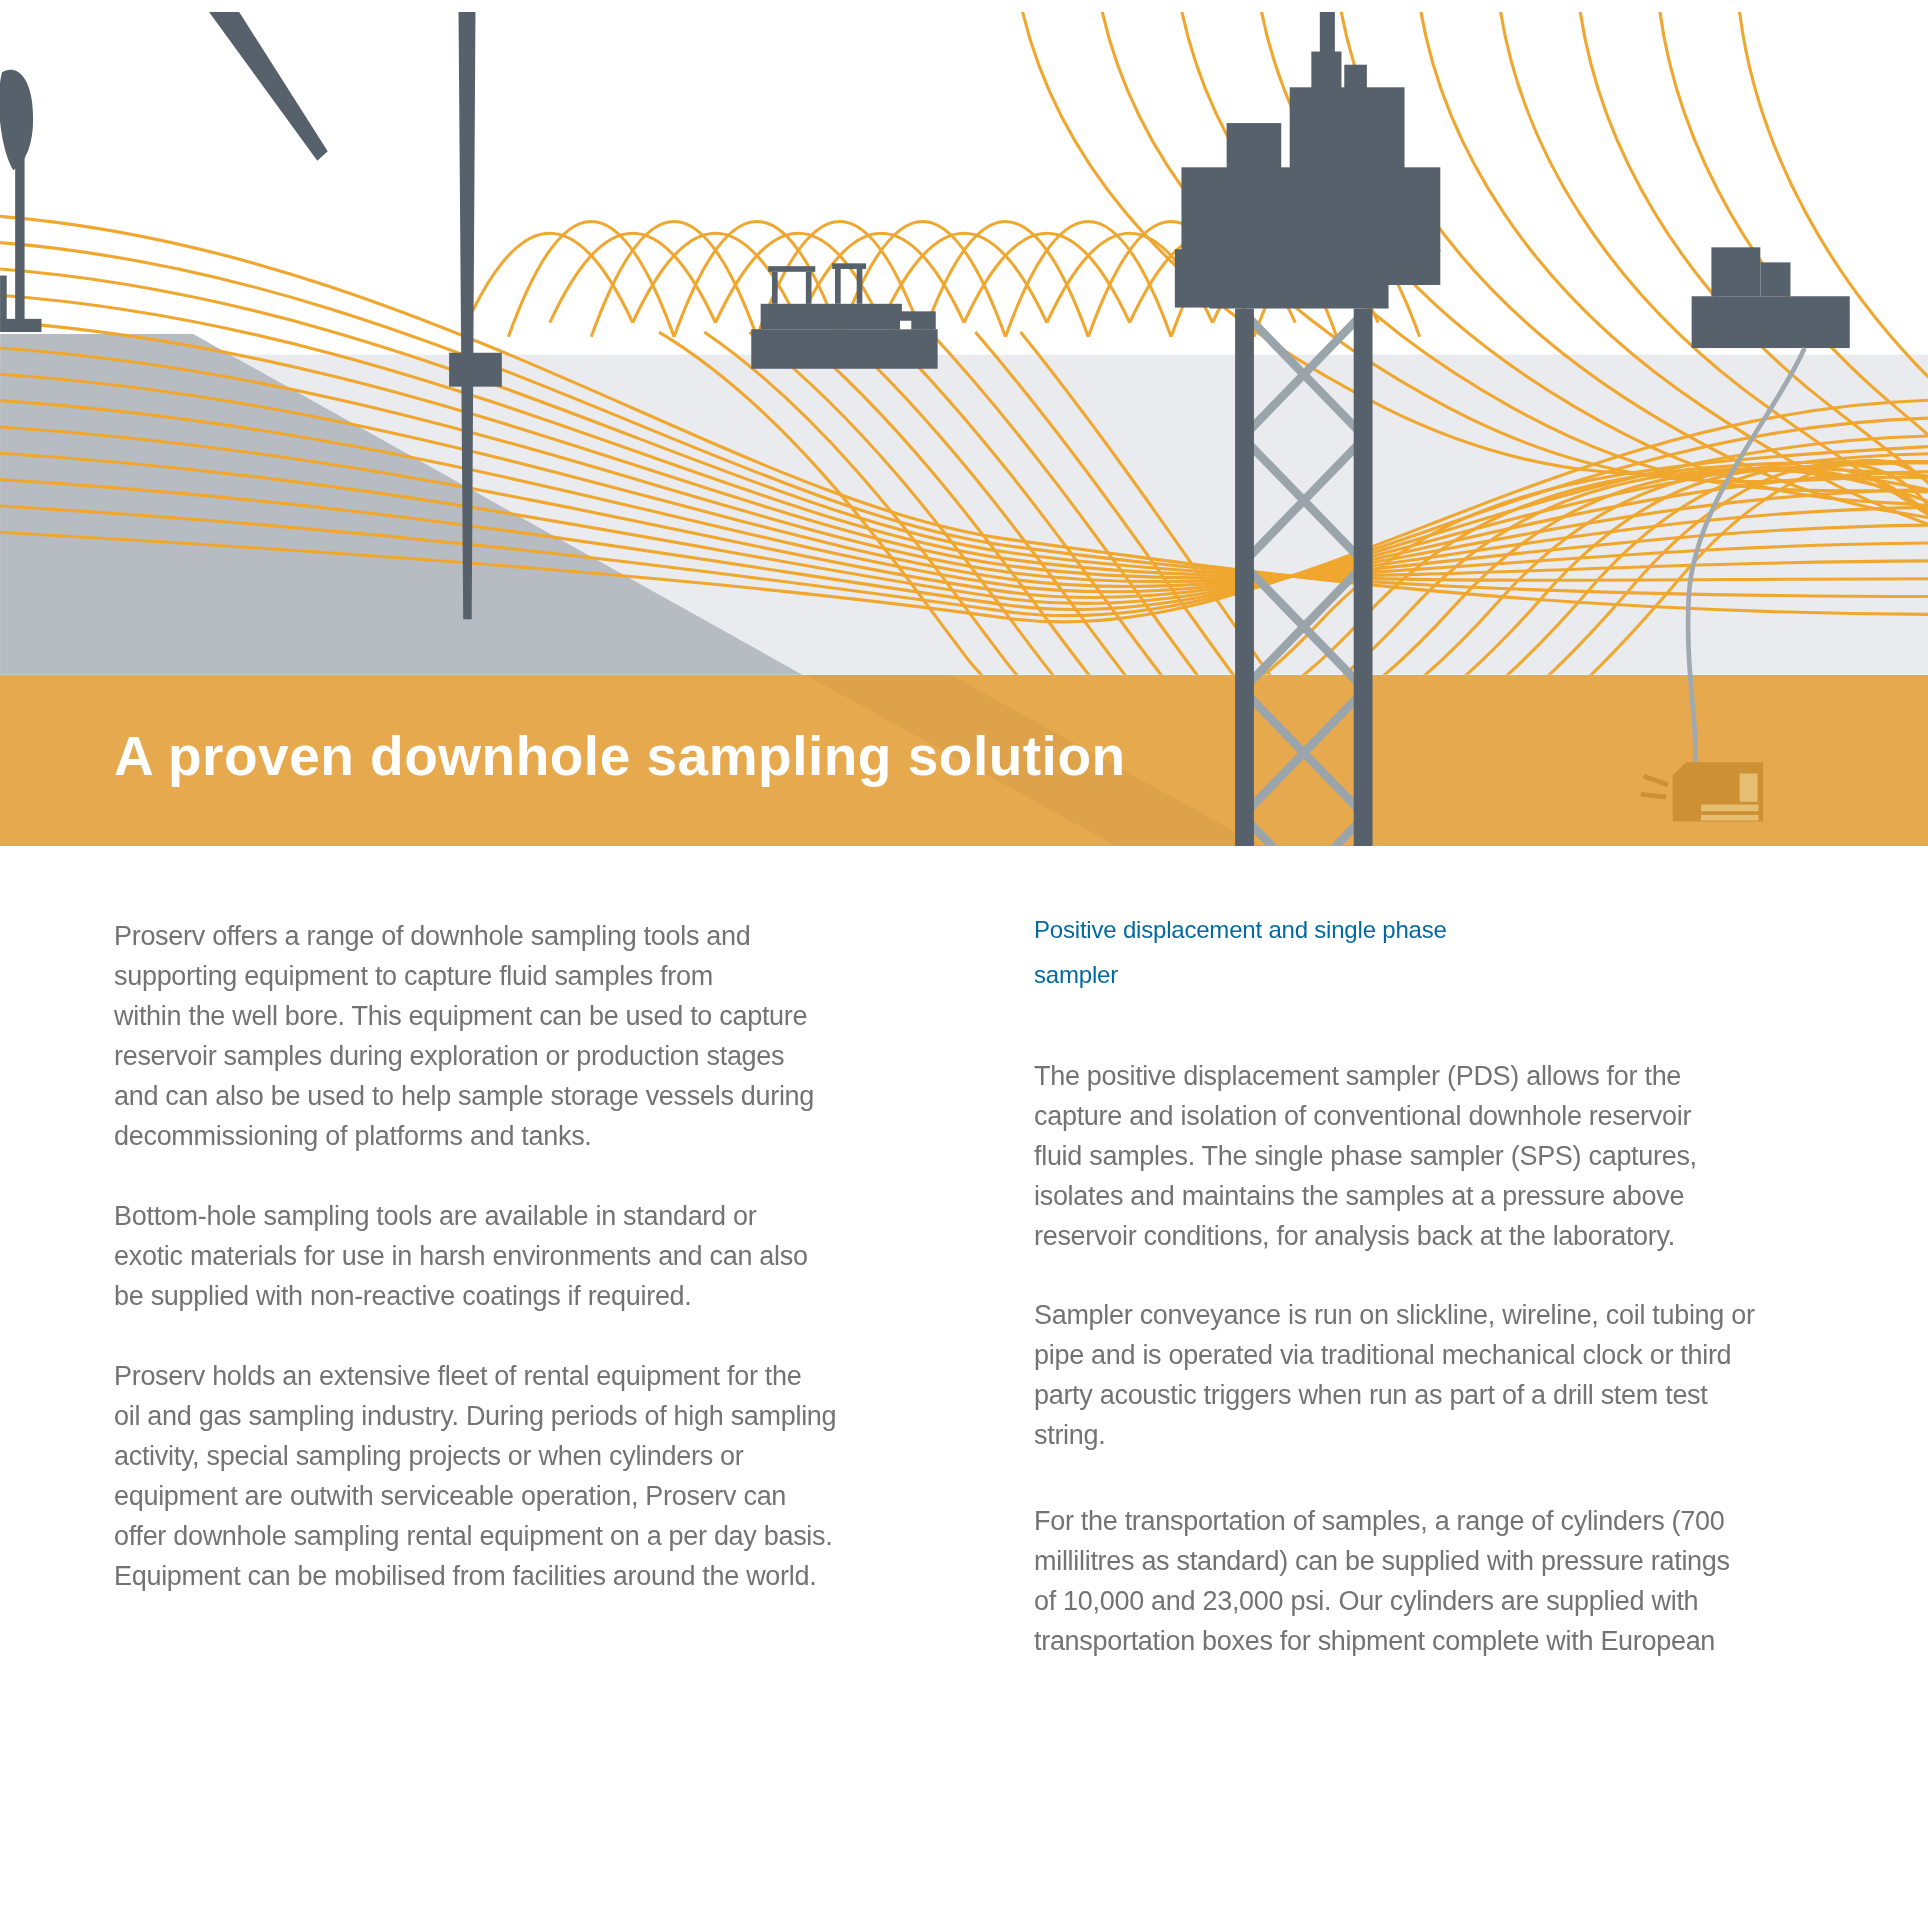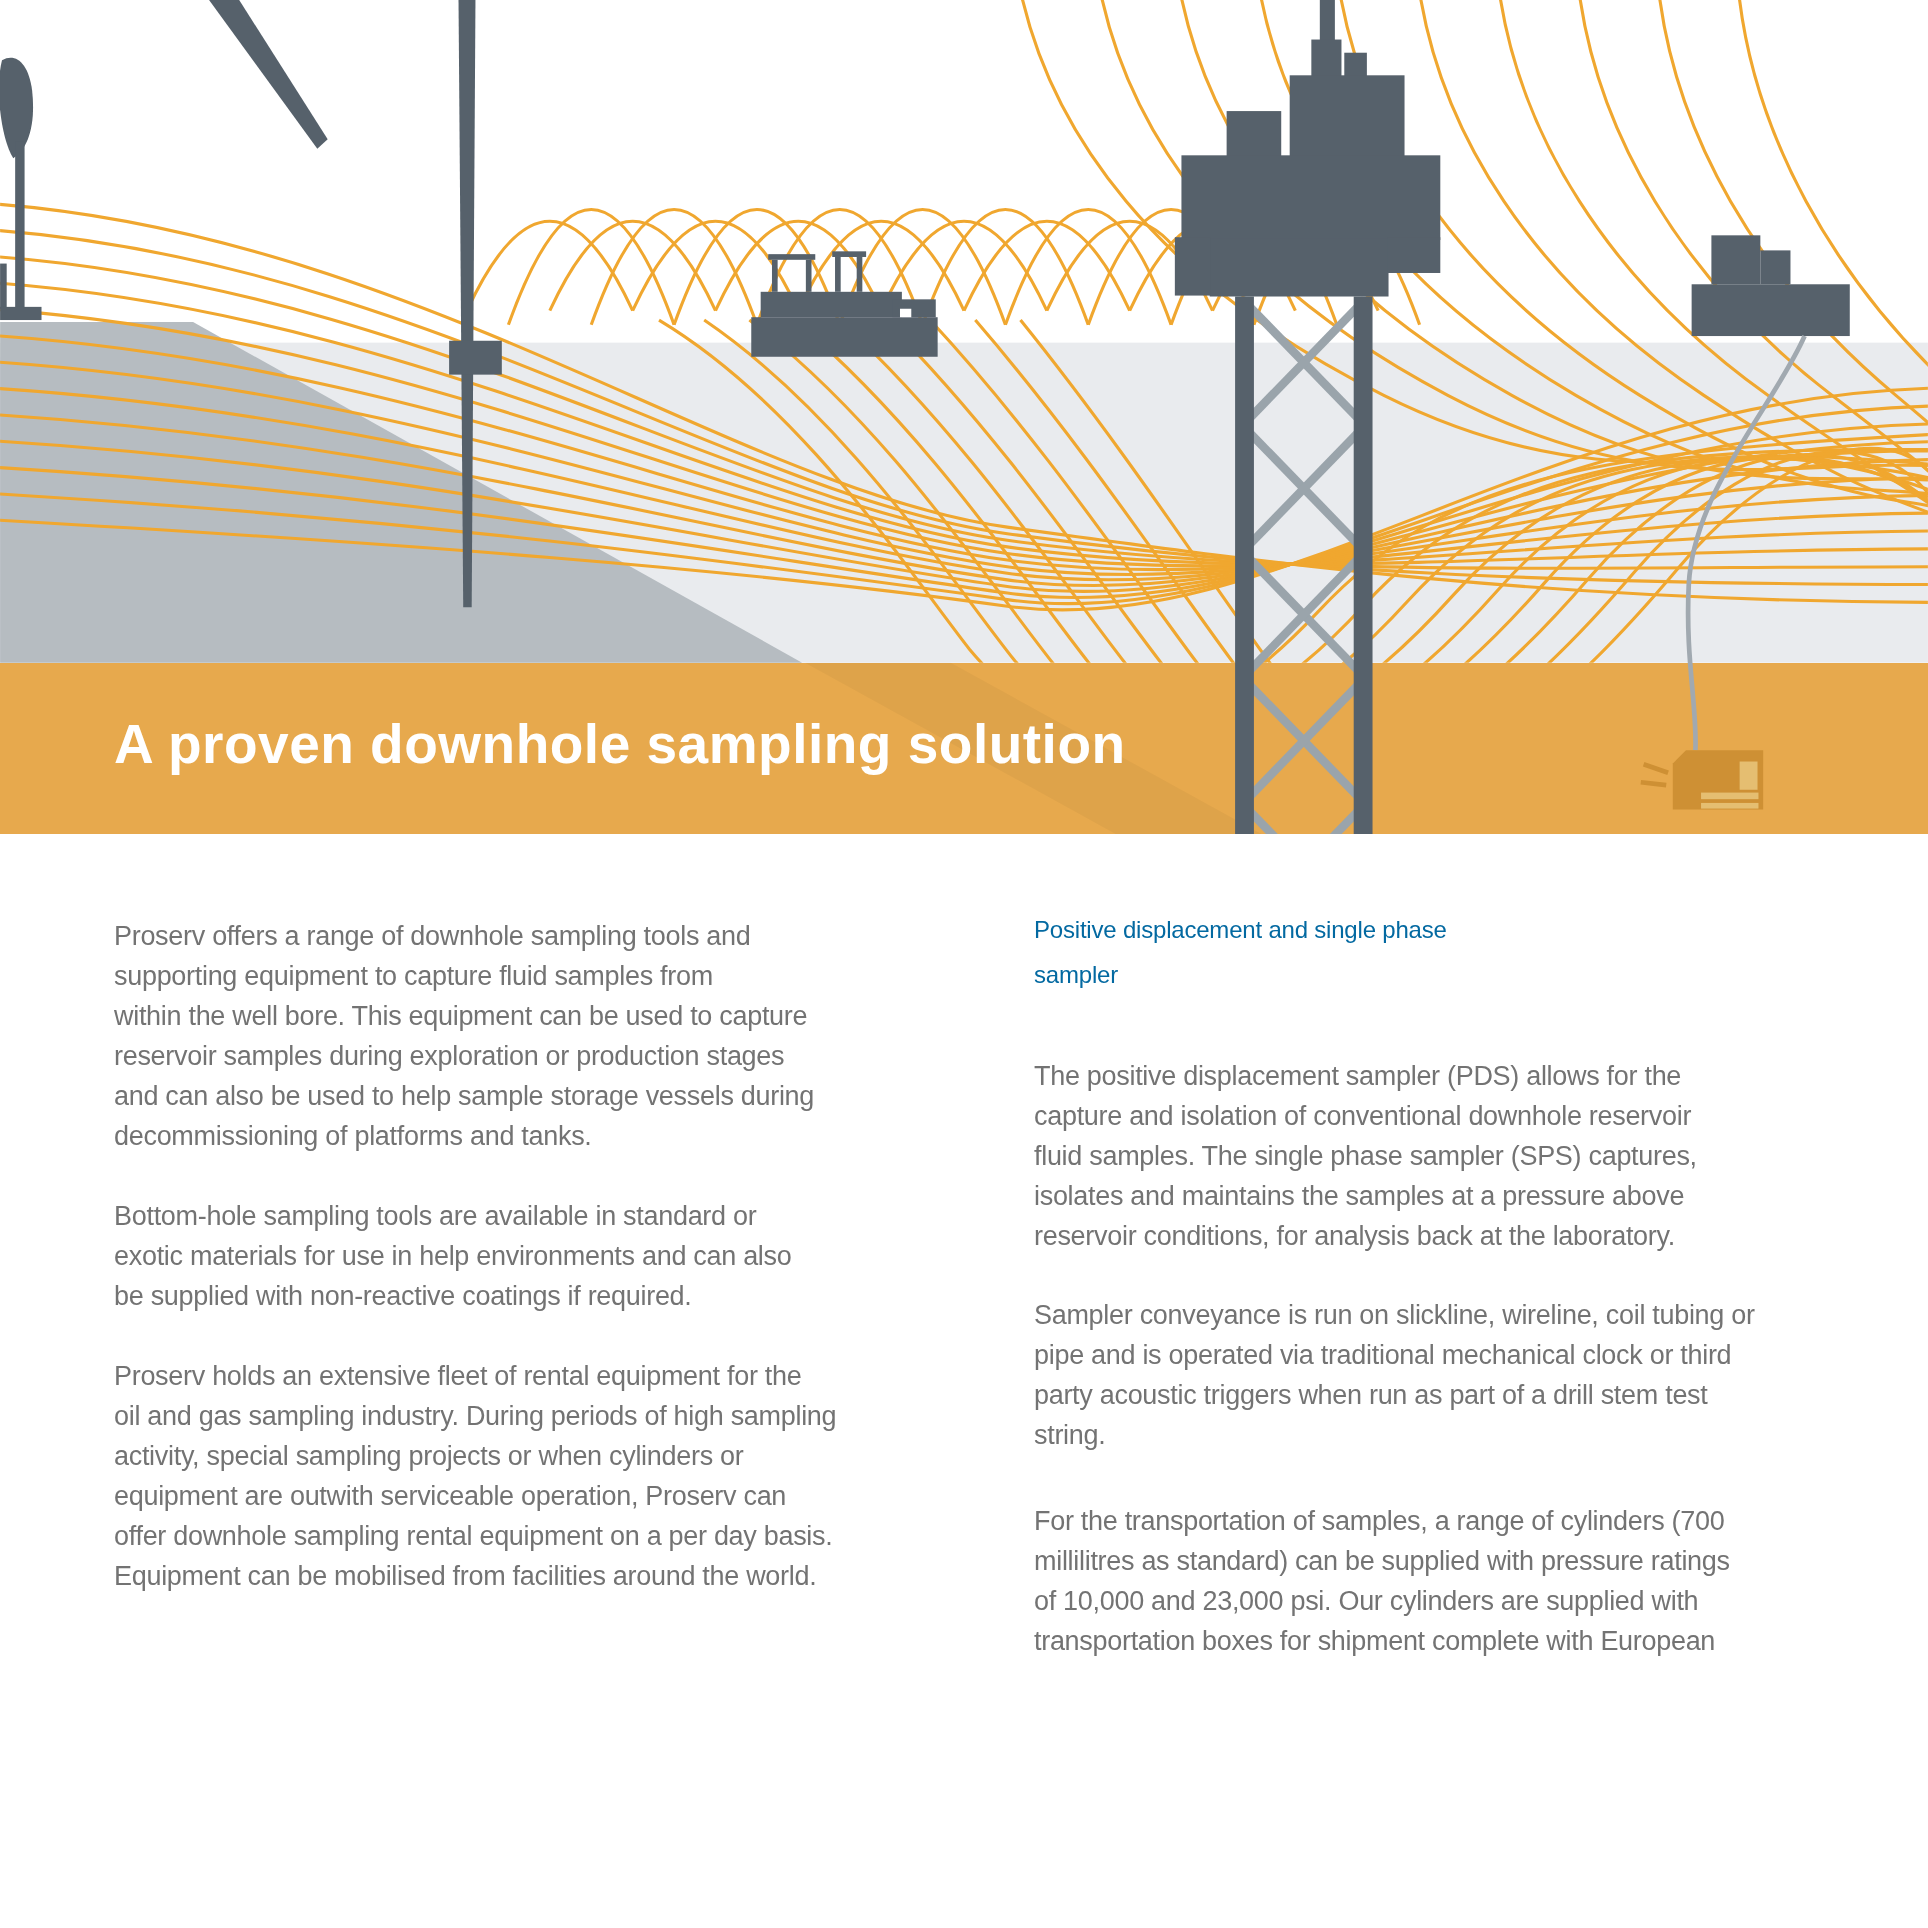--- a/index.html
+++ b/index.html
@@ -1,21 +1,21 @@
 <!DOCTYPE html>
 <html style="font-size:15px"><head>
 <meta charset="utf-8">
 <style>
   html,body{margin:0;padding:0;background:#fff;}
   body{width:1928px;height:1928px;position:relative;overflow:hidden;
        font-family:"Liberation Sans","DejaVu Sans",sans-serif;}
   .page{position:absolute;inset:0;background:#fff;}
 
   
-  .hero{position:absolute;left:0;top:0;width:1928px;height:834px;}
+  .hero{position:absolute;left:0;top:12px;width:1928px;height:834px;}
   .banner-bg{position:absolute;left:0;top:663px;width:1928px;height:171px;background:#E7A94D;}
   svg.hero-art{position:absolute;left:0;top:0;width:1928px;height:834px;pointer-events:none;}
   .hero-title{position:absolute;left:114px;top:714px;z-index:3;
               font-weight:bold;font-size:55px;line-height:60px;color:#FFFFFF;
               letter-spacing:0.5px;white-space:pre-line;}
 
   
   .col{position:absolute;}
   .col-left{left:114px;top:916px;width:782px;}
   .col-right{left:1034px;top:907px;width:890px;}
@@ -185,21 +185,21 @@
   </div>
 
   <div class="col col-left">
     <p class="body">Proserv offers a range of downhole sampling tools and
 supporting equipment to capture fluid samples from
 within the well bore. This equipment can be used to capture
 reservoir samples during exploration or production stages
 and can also be used to help sample storage vessels during
 decommissioning of platforms and tanks.</p>
     <p class="body">Bottom-hole sampling tools are available in standard or
-exotic materials for use in help environments and can also
+exotic materials for use in harsh environments and can also
 be supplied with non-reactive coatings if required.</p>
     <p class="body after-head">Proserv holds an extensive fleet of rental equipment for the
 oil and gas sampling industry. During periods of high sampling
 activity, special sampling projects or when cylinders or
 equipment are outwith serviceable  operation, Proserv can
 offer downhole sampling rental equipment on a per day basis.
 Equipment can be mobilised from facilities around the world.</p>
   </div>
 
   <div class="col col-right">

